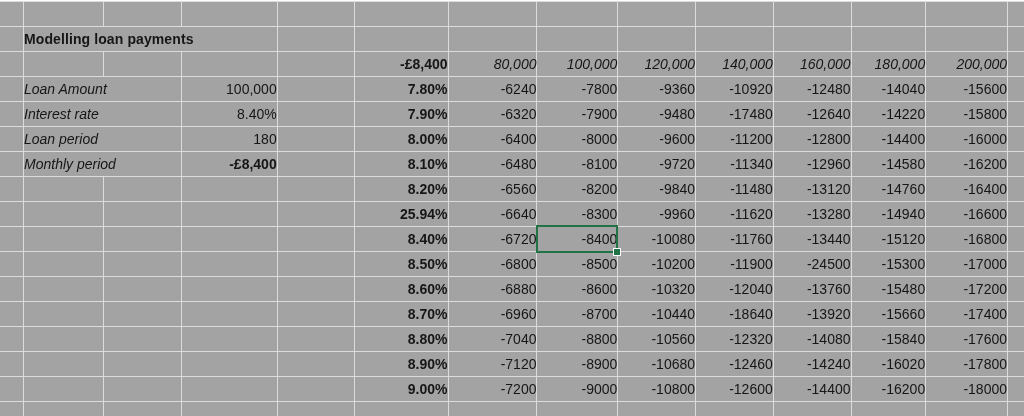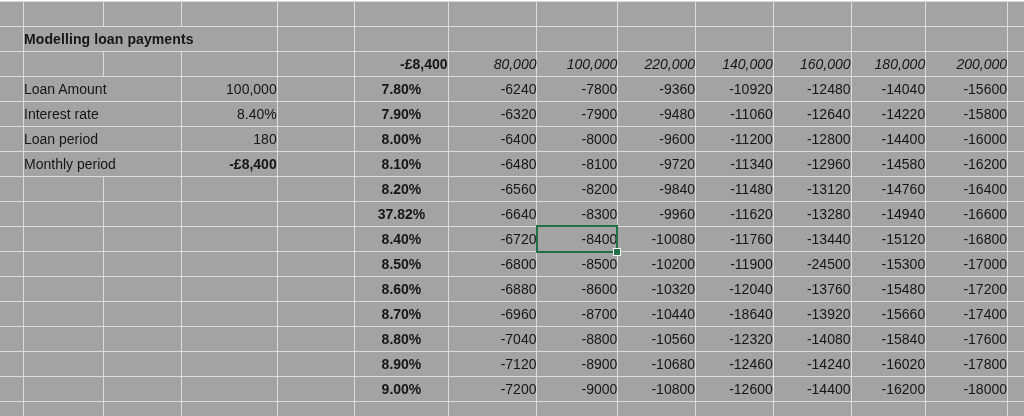--- a/index.html
+++ b/index.html
@@ -24,24 +24,24 @@
     border-right:1px solid var(--grid);
     border-bottom:1px solid var(--grid);
     font-size:14px;color:var(--ink);
     white-space:nowrap;overflow:visible;
     vertical-align:middle;
   }
   td.title{
     font-weight:bold;font-size:15px;color:#000;
     text-align:left;padding-left:7px;letter-spacing:.1px;
   }
-  td.label{text-align:left;padding-left:7px;}
+  td.label{text-align:left;padding-left:7px;font-style:italic;}
   td.num{text-align:right;padding-right:5px;}
   td.hdr{text-align:right;padding-right:5px;font-style:italic;}
-  td.rate{text-align:center;padding-right:5px;color:var(--blue);font-weight:bold;}
+  td.rate{text-align:right;padding-right:5px;color:var(--blue);font-weight:bold;}
   td.redval{text-align:right;padding-right:5px;color:var(--red);font-weight:bold;}
   td.sel{position:relative;margin-top:27px;}
   .sel-border{
     position:absolute;left:-1px;top:-2px;right:-1px;bottom:-2px;
     border:2px solid var(--green);pointer-events:none;z-index:3;
   }
   .fill-handle{
     position:absolute;right:-4px;bottom:-5px;width:6px;height:6px;
     background:var(--green);border:1px solid #ffffff;z-index:4;
   }
@@ -100,21 +100,21 @@
         </tr>
         <tr>
           <td></td>
           <td></td>
           <td></td>
           <td></td>
           <td></td>
           <td class="redval">-£8,400</td>
           <td class="hdr">80,000</td>
           <td class="hdr">100,000</td>
-          <td class="hdr">220,000</td>
+          <td class="hdr">120,000</td>
           <td class="hdr">140,000</td>
           <td class="hdr">160,000</td>
           <td class="hdr">180,000</td>
           <td class="hdr">200,000</td>
           <td></td>
         </tr>
         <tr>
           <td></td>
           <td colspan="2" class="label">Loan Amount</td>
           <td class="num">100,000</td>
@@ -131,21 +131,21 @@
         </tr>
         <tr>
           <td></td>
           <td colspan="2" class="label">Interest rate</td>
           <td class="num">8.40%</td>
           <td></td>
           <td class="rate">7.90%</td>
           <td class="num">-6320</td>
           <td class="num">-7900</td>
           <td class="num">-9480</td>
-          <td class="num">-11060</td>
+          <td class="num">-17480</td>
           <td class="num">-12640</td>
           <td class="num">-14220</td>
           <td class="num">-15800</td>
           <td></td>
         </tr>
         <tr>
           <td></td>
           <td colspan="2" class="label">Loan period</td>
           <td class="num">180</td>
           <td></td>
@@ -189,21 +189,21 @@
           <td class="num">-14760</td>
           <td class="num">-16400</td>
           <td></td>
         </tr>
         <tr>
           <td></td>
           <td></td>
           <td></td>
           <td></td>
           <td></td>
-          <td class="rate">37.82%</td>
+          <td class="rate">25.94%</td>
           <td class="num">-6640</td>
           <td class="num">-8300</td>
           <td class="num">-9960</td>
           <td class="num">-11620</td>
           <td class="num">-13280</td>
           <td class="num">-14940</td>
           <td class="num">-16600</td>
           <td></td>
         </tr>
         <tr>

